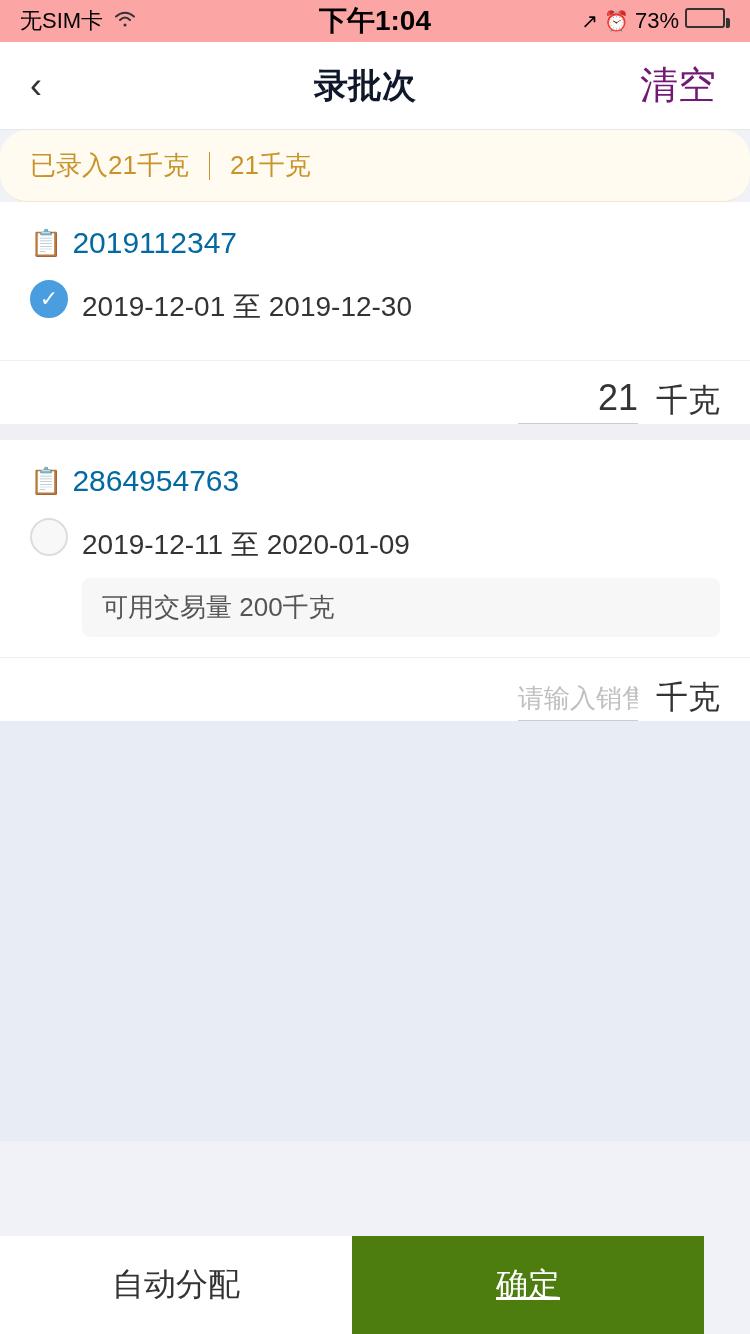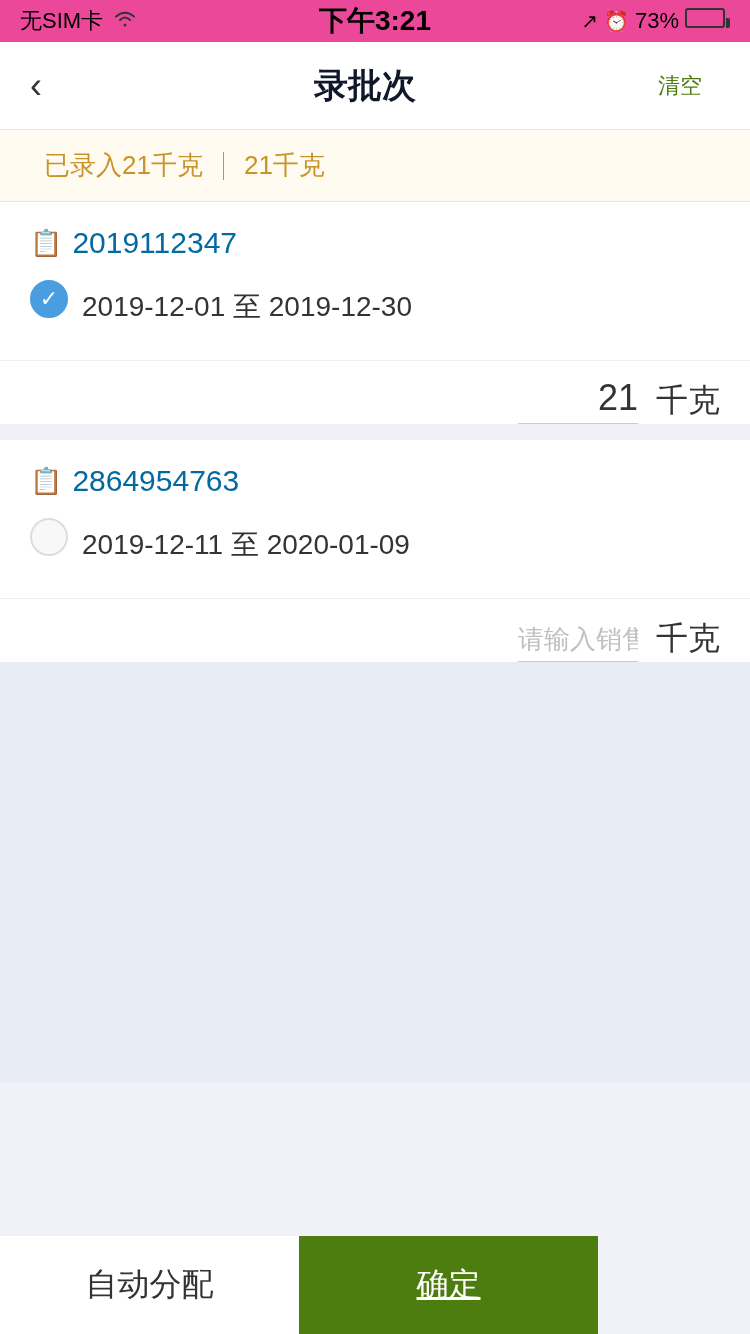--- a/index.html
+++ b/index.html
@@ -9,21 +9,21 @@
       min-height: 1334px;
       font-family: -apple-system, "PingFang SC", "Helvetica Neue", Arial, sans-serif;
       background: #f0f2f7;
       overflow-x: hidden;
     }
 
     
     .status-bar {
       width: 750px;
       height: 42px;
-      background: #ec4899;
+      background: #fca5a5;
       display: flex;
       align-items: center;
       justify-content: space-between;
       padding: 0 20px;
       font-size: 24px;
       font-weight: 500;
     }
     .status-left {
       display: flex;
       align-items: center;
@@ -80,36 +80,37 @@
       color: #333;
       cursor: pointer;
       width: 60px;
     }
     .nav-title {
       font-size: 34px;
       font-weight: 600;
       color: #0f172a;
     }
     .nav-action {
-      font-size: 22px;
-      color: #4d7c0f;
+      font-size: 38px;
+      color: #701a75;
       cursor: pointer;
       width: 80px;
-      text-align: center;
+      text-align: left;
     }
 
     
     .summary-bar {
       width: 750px;
       background: #fffbf0;
-      padding: 18px 44px;
+      padding: 18px 30px;
       display: flex;
       align-items: center;
       gap: 20px;
       border-bottom: 1px solid #f0e8c8;
+      border-radius: 27px;
     }
     .summary-label {
       font-size: 26px;
       color: #c8942a;
     }
     .summary-divider {
       width: 1px;
       height: 28px;
       background: #c8942a;
     }
@@ -224,21 +225,21 @@
       background: #e8ecf5;
       flex: 1;
       min-height: 420px;
     }
 
     
     .bottom-bar {
       position: fixed;
       bottom: 0;
       left: 0;
-      width: 598px;
+      width: 704px;
       height: 98px;
       display: flex;
       background: #fff;
     }
     .btn-auto {
       flex: 1;
       height: 100%;
       background: #fff;
       border: none;
       font-size: 32px;
@@ -274,21 +275,21 @@
   <div class="status-left">
     <span>无SIM卡</span>
     <span>
       <svg viewBox="0 0 28 22" width="28" height="22" fill="none">
         <path d="M14 16.5 A1.5 1.5 0 1 1 14 19.5 A1.5 1.5 0 0 1 14 16.5 Z" fill="#333"></path>
         <path d="M9 13 Q14 8 19 13" stroke="#333" stroke-width="2" fill="none" stroke-linecap="round"></path>
         <path d="M5 9.5 Q14 2 23 9.5" stroke="#333" stroke-width="2" fill="none" stroke-linecap="round"></path>
       </svg>
     </span>
   </div>
-  <div class="status-center">下午3:21</div>
+  <div class="status-center">下午1:04</div>
   <div class="status-right">
     <span style="font-size:20px;">↗</span>
     <span style="font-size:20px;">⏰</span>
     <span>73%</span>
     <span>
       <span class="battery-rect"><span class="battery-fill"></span></span><span class="battery-tip"></span>
     </span>
   </div>
 </div>
 
@@ -329,20 +330,21 @@
   <div class="batch-item">
     <div class="batch-item-header">
       <span class="batch-icon">📋</span>
       <span class="batch-id">2864954763</span>
     </div>
     <div class="batch-date-row">
       <div class="radio-circle">
       </div>
       <span class="batch-date">2019-12-11 至 2020-01-09</span>
     </div>
+    <div class="batch-available">可用交易量 200千克</div>
   </div>
   <div class="quantity-row">
     <input class="quantity-input" type="text" placeholder="请输入销售数量" style="">
     <span class="quantity-unit">千克</span>
   </div>
 </div>
 
 <div class="bottom-area"></div>
 
 <div class="bottom-spacer"></div>

